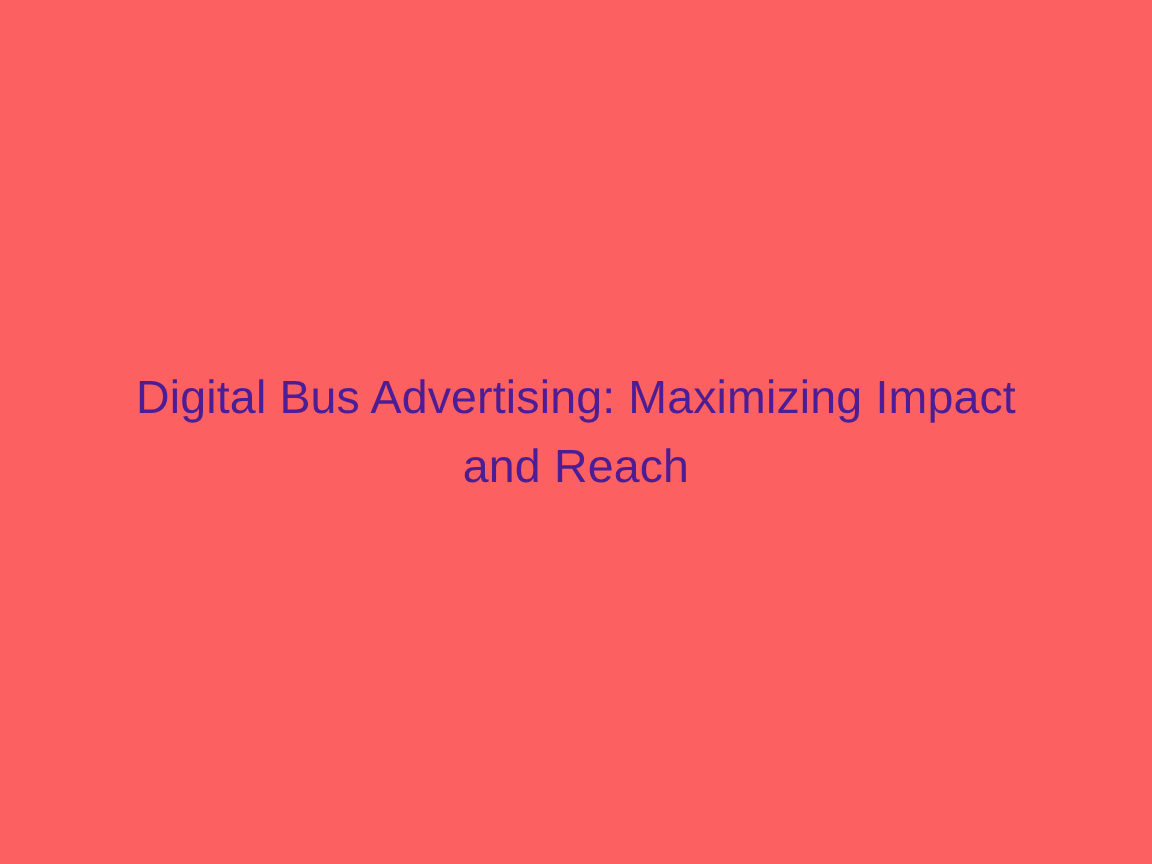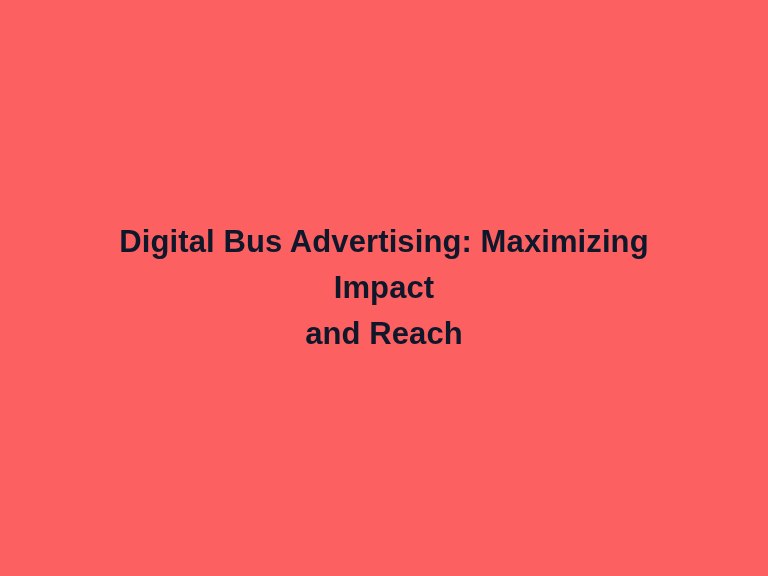--- a/index.html
+++ b/index.html
@@ -28,24 +28,24 @@
 
   #hero-title-block {
     width: 640px;
     text-align: center;
     padding: 0 16px;
     box-sizing: border-box;
   }
 
   #hero-title {
     margin: 0;
-    color: #0f172a;
+    color: #4c1d95;
     font-family: "Liberation Sans", sans-serif;
     font-size: 31px;
-    font-weight: 700;
+    font-weight: 400;
     line-height: 46px;
     letter-spacing: 0.1px;
     text-align: center;
     white-space: pre-line;
   }
 </style>
 </head>
 <body>
 
 <div id="hero-card">

